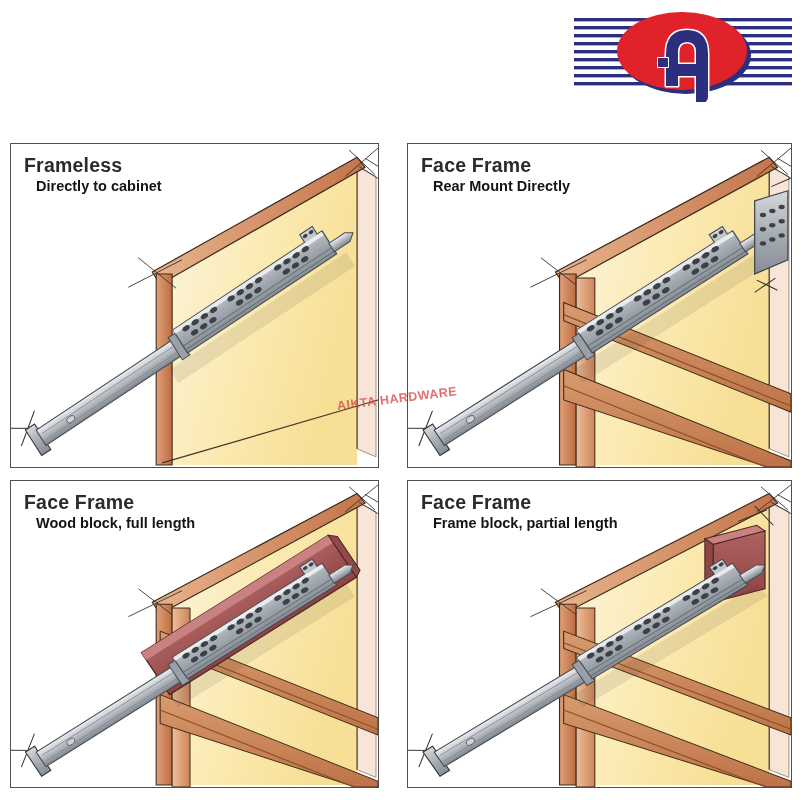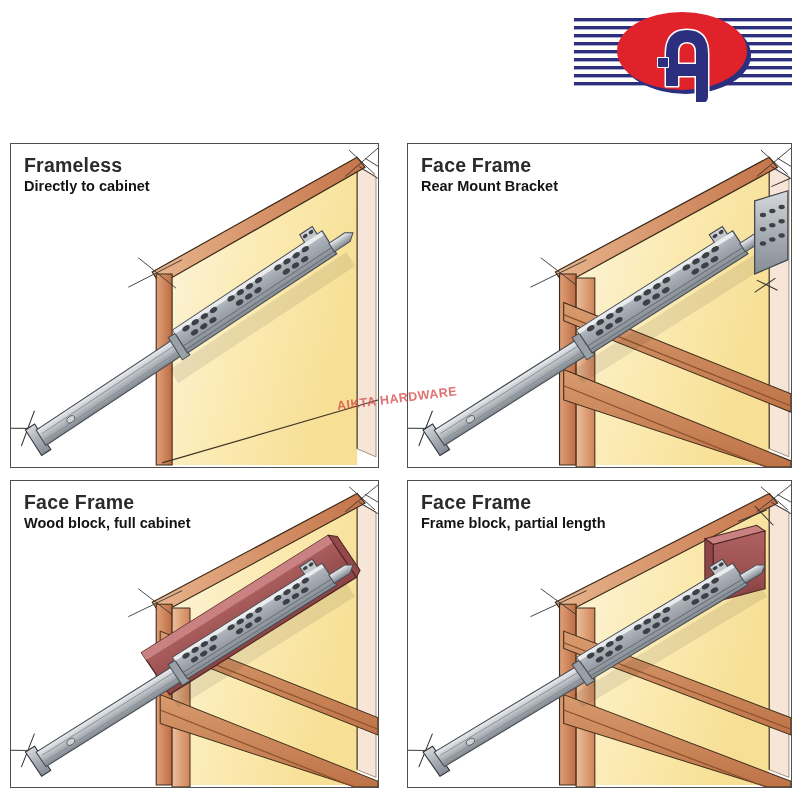--- a/index.html
+++ b/index.html
@@ -12,21 +12,21 @@
     position:absolute; box-sizing:border-box;
     border:1.6px solid #4f4f4f; background:#ffffff; overflow:hidden;
   }
   #panel-1 { left:10px;  top:143px; width:369px; height:325px;padding-left:26px; }
   #panel-2 { left:407px; top:143px; width:385px; height:325px; }
   #panel-3 { left:10px;  top:480px; width:369px; height:308px; }
   #panel-4 { left:407px; top:480px; width:385px; height:308px; }
   .illu { position:absolute; left:0; top:0; width:100%; height:100%; }
   .caption { position:absolute; top:11px; left:13px; z-index:2; line-height:1.1; }
   .title   { font-size:19.5px; font-weight:bold; color:#2b2b2b; letter-spacing:.2px; }
-  .subtitle{ font-size:14.5px; font-weight:bold; color:#141414; margin-top:3px; }
+  .subtitle{ font-size:14.5px; font-weight:bold; color:#141414; margin-top:3px;margin-left:12px; }
   .watermark {
     position:absolute; left:337px; top:399px; z-index:6;
     transform:rotate(-7deg); transform-origin:left center;
     font-size:12.5px; font-weight:bold; letter-spacing:.5px;
     color:rgba(216,78,78,.8); white-space:nowrap; pointer-events:none;
   }
   .logo { position:absolute; left:570px; top:6px; }
 </style>
 </head>
 <body>
@@ -191,36 +191,36 @@
 
 <div class="panel" id="panel-2">
   <svg class="illu" viewBox="0 0 369 318" preserveAspectRatio="none">
     <use href="#carcass"></use>
     <use href="#faceFrame"></use>
     <use href="#slidePlaced"></use>
     <use href="#rearBracket"></use>
   </svg>
   <div class="caption">
     <div class="title">Face Frame</div>
-    <div class="subtitle">Rear Mount Bracket</div>
+    <div class="subtitle">Rear Mount Directly</div>
   </div>
 </div>
 
 <div class="panel" id="panel-3">
   <svg class="illu" viewBox="0 0 369 318" preserveAspectRatio="none">
     <use href="#carcass"></use>
     <use href="#faceFrame"></use>
     <g transform="translate(26,292) rotate(-33)">
       <use href="#blockFull"></use>
     </g>
     <use href="#slidePlaced"></use>
   </svg>
   <div class="caption">
     <div class="title">Face Frame</div>
-    <div class="subtitle">Wood block, full cabinet</div>
+    <div class="subtitle">Wood block, full length</div>
   </div>
 </div>
 
 <div class="panel" id="panel-4">
   <svg class="illu" viewBox="0 0 369 318" preserveAspectRatio="none">
     <use href="#carcass"></use>
     <use href="#faceFrame"></use>
     <use href="#blockPartial"></use>
     <use href="#slidePlaced"></use>
   </svg>

